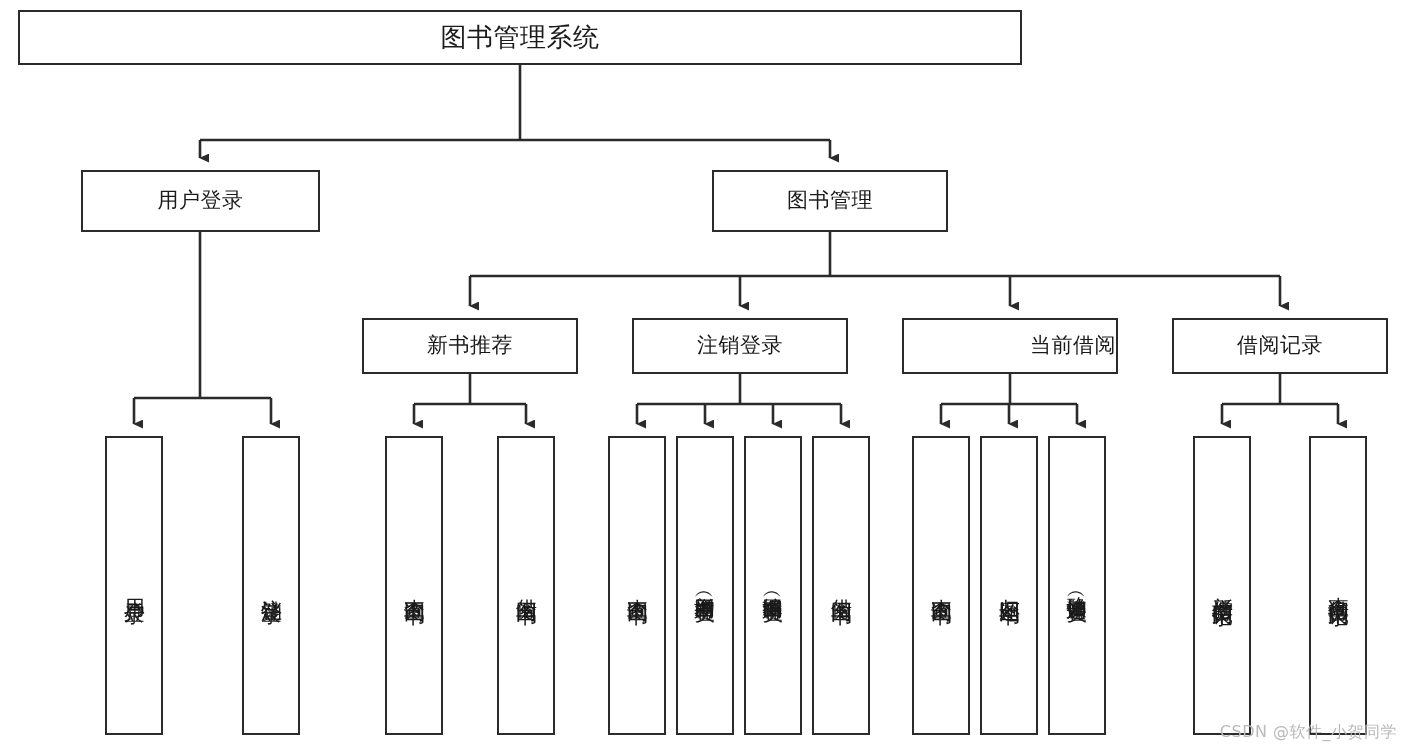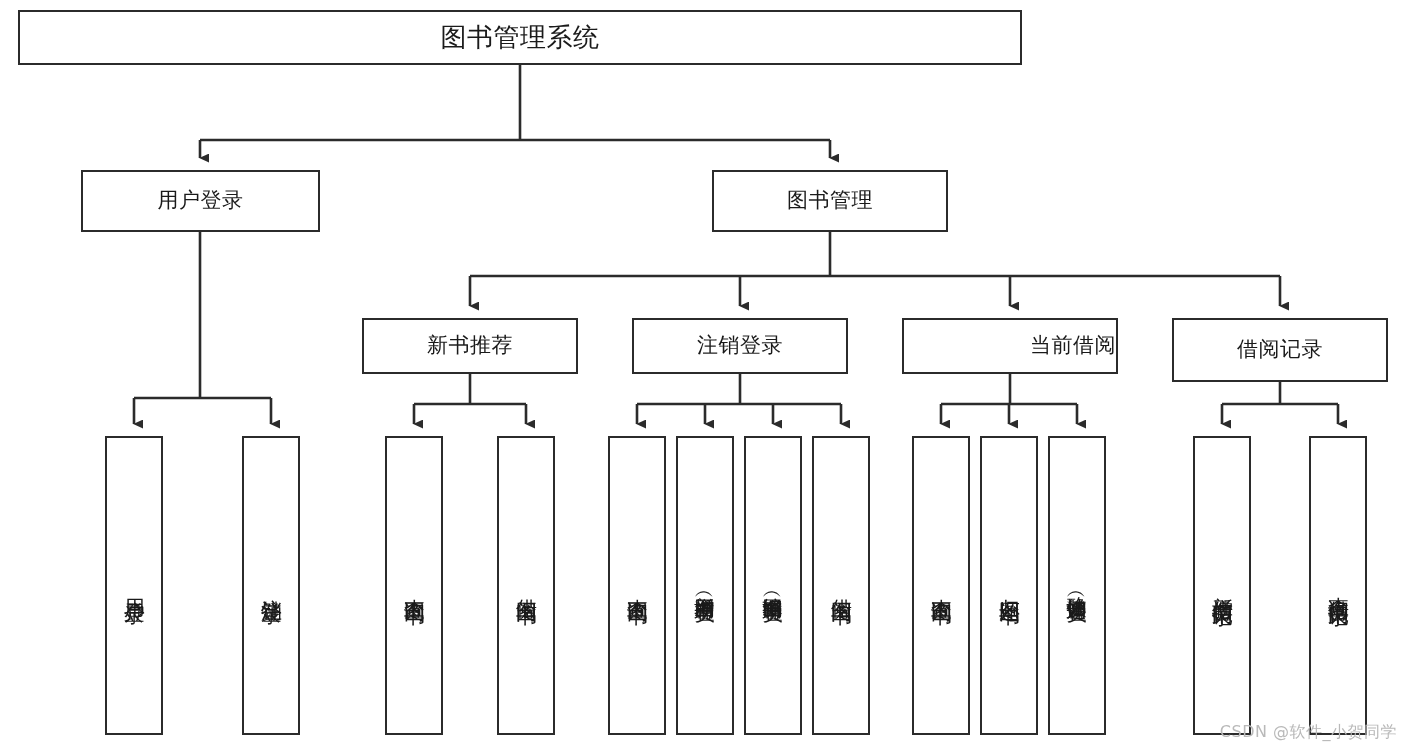--- a/index.html
+++ b/index.html
@@ -144,21 +144,21 @@
 
   <div class="node-box" style="left:362px; top:318px; width:216px; height:56px;">
     <span class="node-label-h">新书推荐</span>
   </div>
   <div class="node-box" style="left:632px; top:318px; width:216px; height:56px;">
     <span class="node-label-h">注销登录</span>
   </div>
   <div class="node-box" style="left:902px; top:318px; width:216px; height:56px;justify-content:flex-end;">
     <span class="node-label-h">当前借阅</span>
   </div>
-  <div class="node-box" style="left:1172px; top:318px; width:216px; height:64px;">
+  <div class="node-box" style="left:1172px; top:318px; width:216px; height:56px;">
     <span class="node-label-h">借阅记录</span>
   </div>
 
   <div class="leaf-box" style="left:105px; top:436px; width:58px; height:299px;">
     <span class="leaf-label-v">用户登录</span>
   </div>
   <div class="leaf-box" style="left:242px; top:436px; width:58px; height:299px;">
     <span class="leaf-label-v">注销登录</span>
   </div>
 

